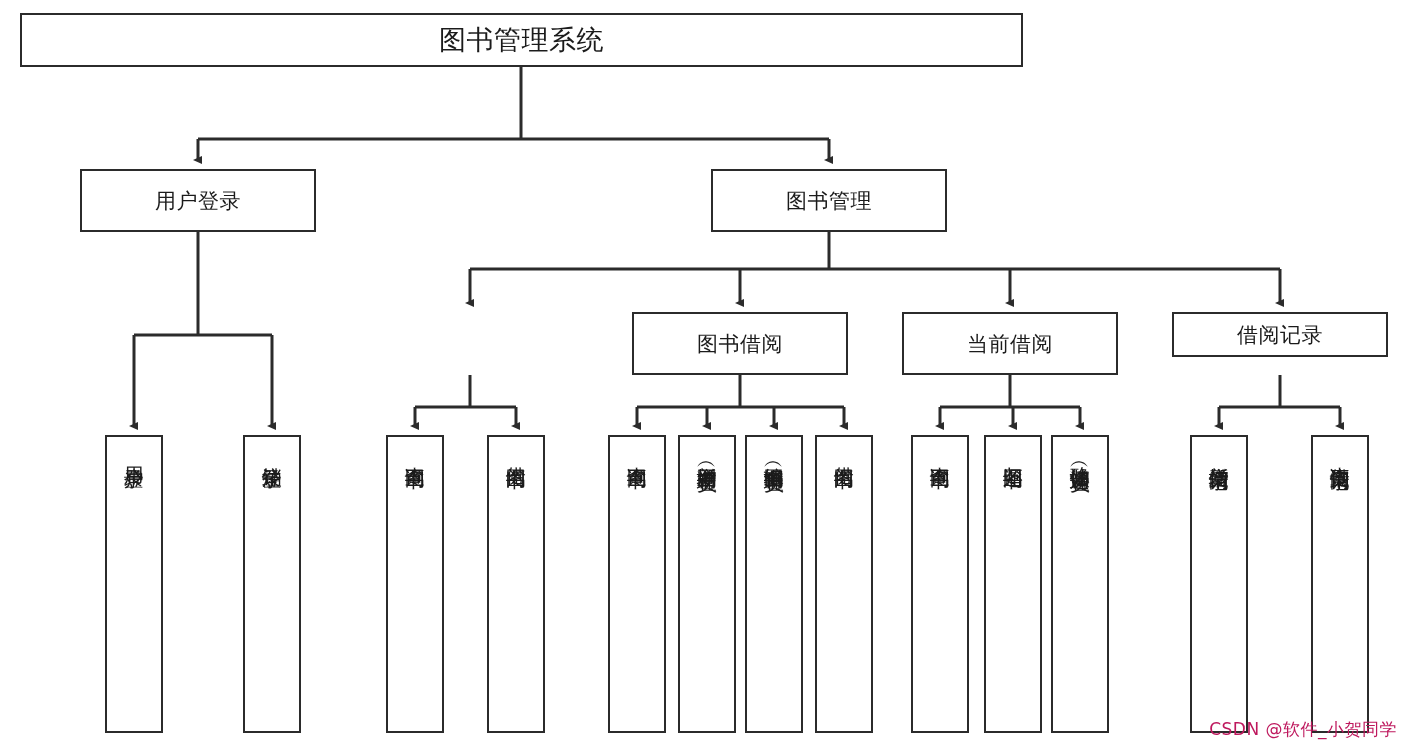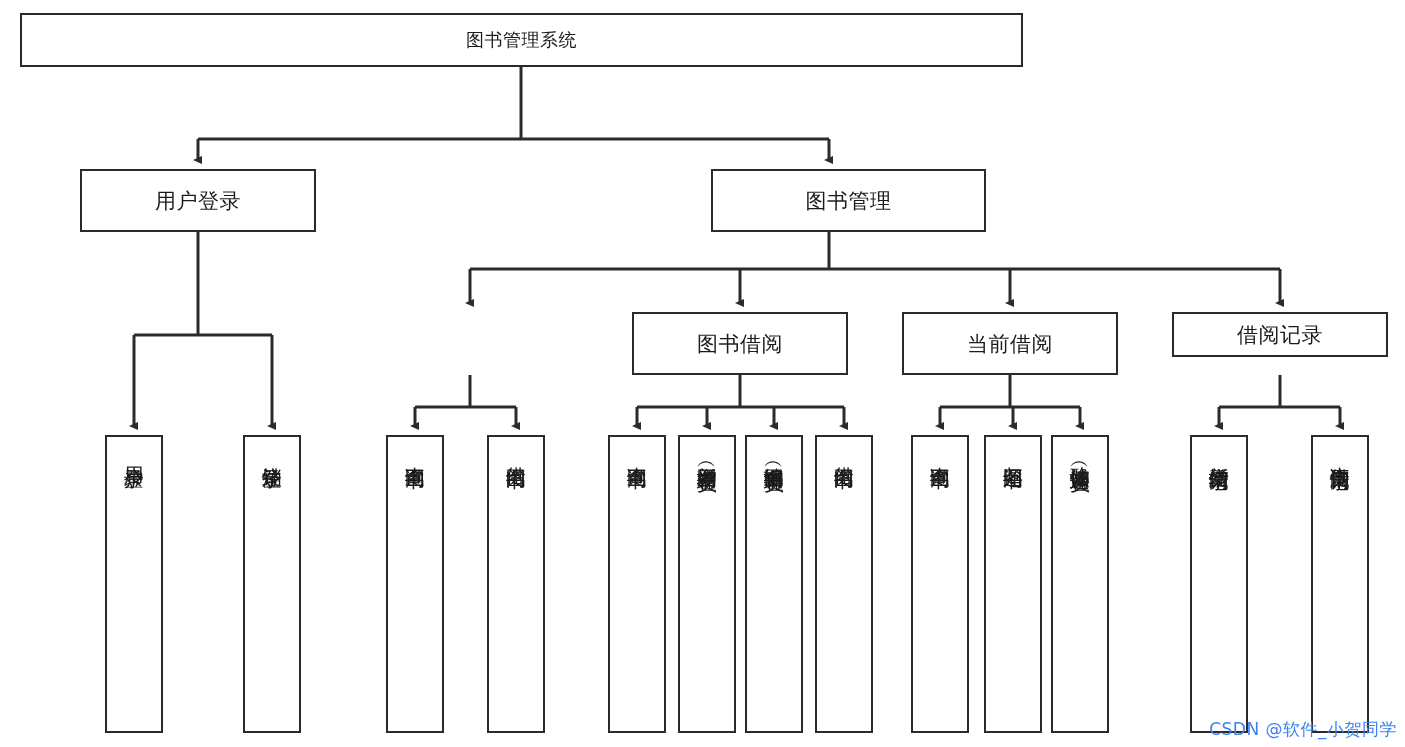--- a/index.html
+++ b/index.html
@@ -35,41 +35,41 @@
     display: flex;
     align-items: center;
     justify-content: center;
     color: #1b1b1b;
   }
   .node-h {
     font-size: 21px;
     letter-spacing: 0.5px;
     white-space: nowrap;
   }
-  .node-root .node-h { font-size: 18px; }
+  .node-root .node-h { font-size: 27px; }
   .node-leaf {
     padding: 14px 2px;
     align-items: flex-start;
     justify-content: center;
   }
   .vtext {
     writing-mode: vertical-rl;
     text-orientation: upright;
     font-size: 20px;
     line-height: 1.32;
     letter-spacing: 1px;
     white-space: nowrap;
     color: #1b1b1b;
   }
   .watermark {
     position: absolute;
     right: 8px;
     bottom: 6px;
     font-size: 17px;
-    color: #3b82f6;
+    color: #be185d;
     white-space: nowrap;
     letter-spacing: 0.5px;
   }
 </style>
 </head>
 <body>
 
 <div id="diagram-root">
 
   <svg class="wires" viewBox="0 0 1405 747" xmlns="http://www.w3.org/2000/svg">
@@ -122,21 +122,21 @@
     </g>
   </svg>
 
   <div class="node node-root" style="left:20px; top:13px; width:1003px; height:54px;">
     <span class="node-h">图书管理系统</span>
   </div>
 
   <div class="node" style="left:80px; top:169px; width:236px; height:63px;">
     <span class="node-h">用户登录</span>
   </div>
-  <div class="node" style="left:711px; top:169px; width:275px; height:63px;">
+  <div class="node" style="left:711px; top:169px; width:236px; height:63px;">
     <span class="node-h">图书管理</span>
   </div>
 
   <div class="node" style="left:632px; top:312px; width:216px; height:63px;">
     <span class="node-h">图书借阅</span>
   </div>
   <div class="node" style="left:902px; top:312px; width:216px; height:63px;">
     <span class="node-h">当前借阅</span>
   </div>
   <div class="node" style="left:1172px; top:312px; width:216px; height:45px;">

